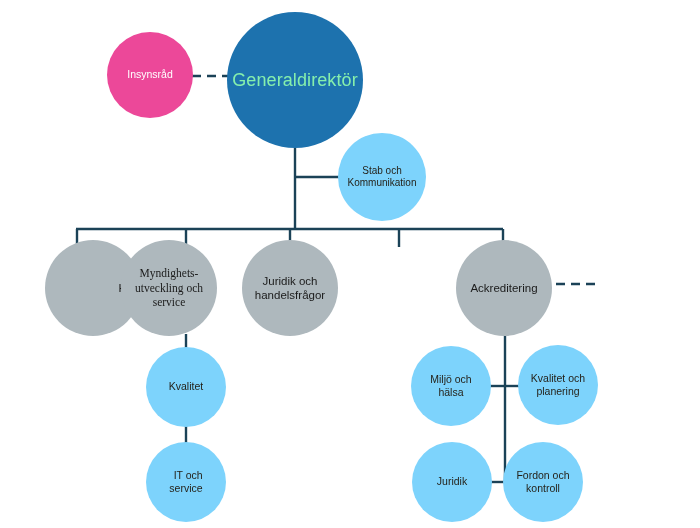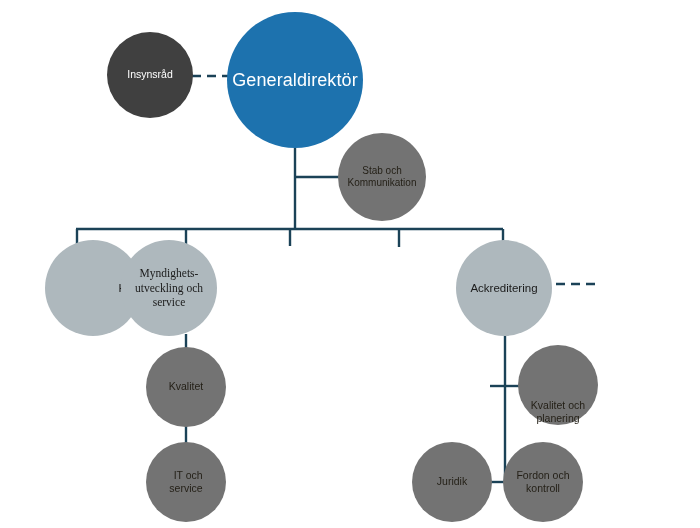--- a/index.html
+++ b/index.html
@@ -37,32 +37,32 @@
     line-height: 1.25;
     z-index: 2;
   }
   .node .label {
     display: block;
     padding: 0 6px;
     white-space: pre-line;
   }
   .node-blue {
     background: #1d72ae;
-    color: #ffffff;
+    color: #86efac;
   }
   .node-navy {
-    background: #404040;
+    background: #ec4899;
     color: #ffffff;
   }
   .node-gray {
     background: #aeb8bd;
     color: #1b1b1b;
   }
   .node-yellow {
-    background: #737373;
+    background: #7dd3fc;
     color: #231f16;
   }
   .sz-root {
     width: 136px; height: 136px;
     left: 227px; top: 12px;
     font-size: 18px;
     letter-spacing: 0.1px;
   }
   .sz-insyn {
     width: 86px; height: 86px;
@@ -148,38 +148,46 @@
   <div class="node node-gray sz-dept" style="left:45px;justify-content:flex-end;">
     <span class="label">HR</span>
   </div>
 
   <div class="node node-gray sz-dept" style="left:121px;font-family:Liberation Serif, serif;">
     <span class="label">Myndighets-
 utveckling och
 service</span>
   </div>
 
+  <div class="node node-gray sz-dept" style="left:242px;">
+    <span class="label">Juridik och
+handelsfrågor</span>
+  </div>
 
 
   <div class="node node-gray sz-dept" style="left:456px;">
     <span class="label">Ackreditering</span>
   </div>
 
 
   <div class="node node-yellow sz-sub" style="left:146px; top:347px;">
     <span class="label">Kvalitet</span>
   </div>
 
   <div class="node node-yellow sz-sub" style="left:146px; top:442px;text-align:right;">
     <span class="label">IT och
 service</span>
   </div>
 
+  <div class="node node-yellow sz-sub" style="left:411px; top:346px;">
+    <span class="label">Miljö och
+hälsa</span>
+  </div>
 
-  <div class="node node-yellow sz-sub" style="left:518px; top:345px;align-items:flex-end;">
+  <div class="node node-yellow sz-sub" style="left:518px; top:345px;">
     <span class="label">Kvalitet och
 planering</span>
   </div>
 
   <div class="node node-yellow sz-sub" style="left:412px; top:442px;">
     <span class="label">Juridik</span>
   </div>
 
   <div class="node node-yellow sz-sub" style="left:503px; top:442px;">
     <span class="label">Fordon och

